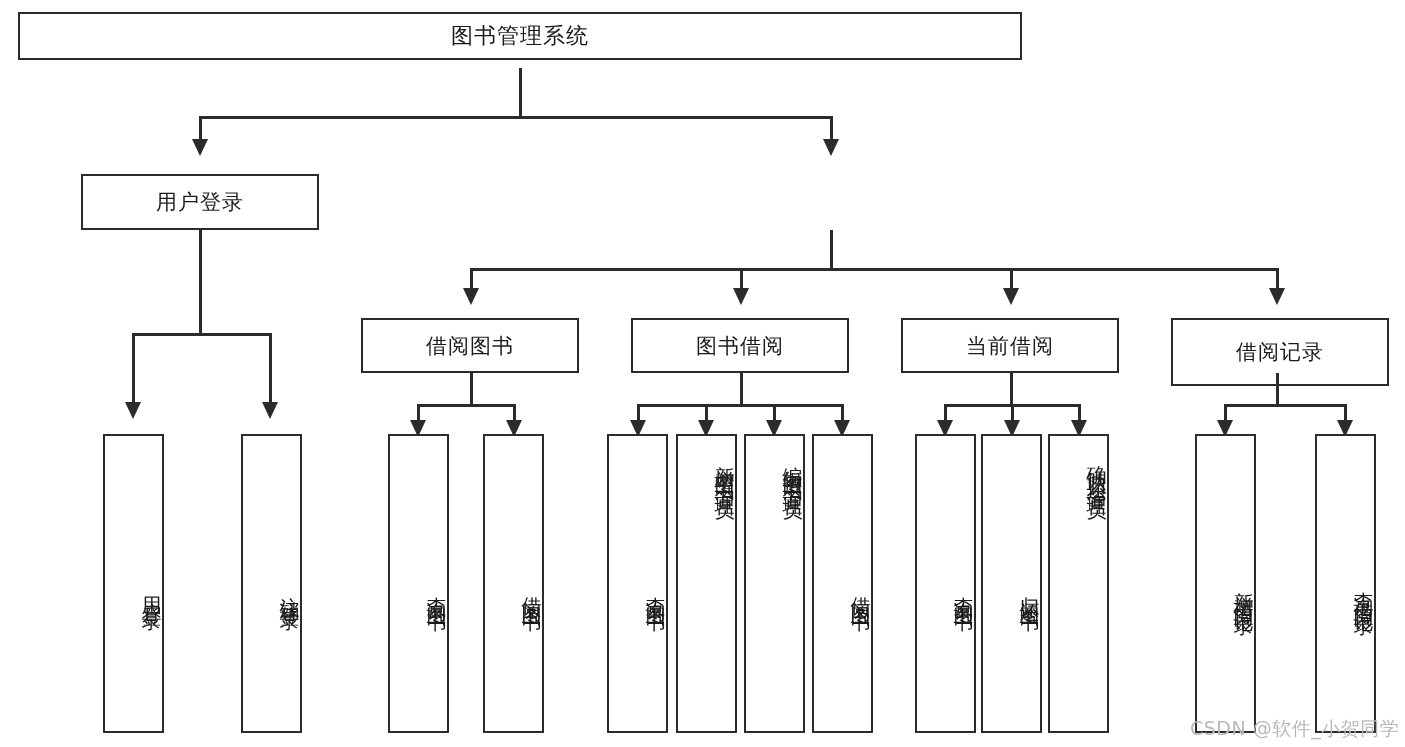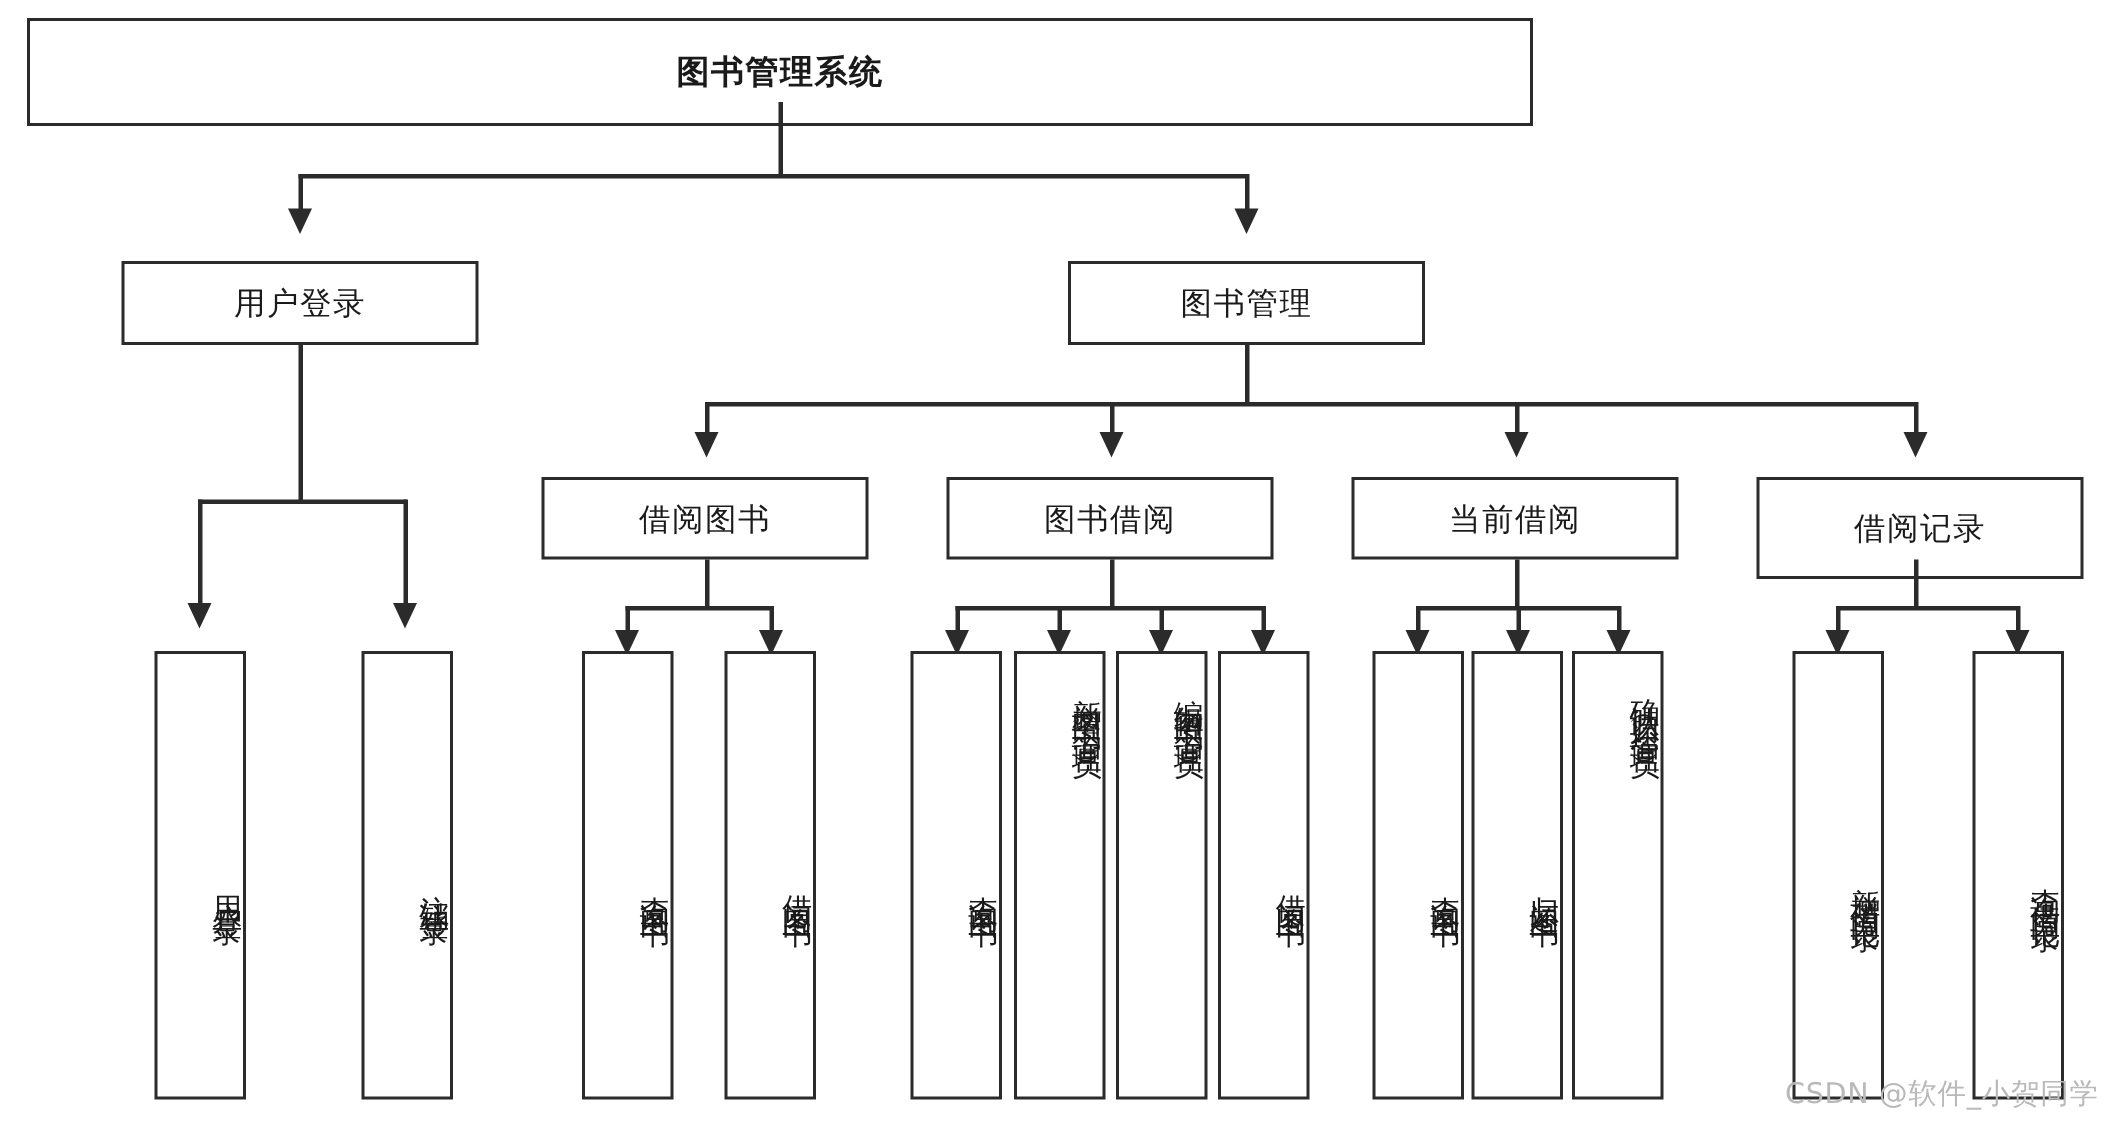--- a/index.html
+++ b/index.html
@@ -68,36 +68,33 @@
     letter-spacing:0.5px;
     white-space:nowrap;
     user-select:none;
   }
 </style>
 </head>
 <body>
 
 <div id="canvas">
 
-  <div class="node h root" style="left:18px;top:12px;width:1004px;height:72px;font-weight:bold;">
+  <div class="node h root" style="left:18px;top:12px;width:1004px;height:48px;">
     <span class="lbl">图书管理系统</span>
   </div>
 
   <div class="ln v" style="left:519px;top:68px;height:50px;"></div>
   <div class="ln h" style="left:199px;top:116px;width:633px;"></div>
   <div class="ln v" style="left:199px;top:116px;height:28px;"></div>
   <div class="ln v" style="left:830px;top:116px;height:28px;"></div>
   <div class="arrow" style="left:192px;top:139px;"></div>
   <div class="arrow" style="left:823px;top:139px;"></div>
 
   <div class="node h" style="left:81px;top:174px;width:238px;height:56px;">
     <span class="lbl">用户登录</span>
-  </div>
-  <div class="node h" style="left:712px;top:174px;width:238px;height:56px;">
-    <span class="lbl">图书管理</span>
   </div>
 
   <div class="ln v" style="left:199px;top:230px;height:105px;"></div>
   <div class="ln h" style="left:132px;top:333px;width:139px;"></div>
   <div class="ln v" style="left:132px;top:333px;height:72px;"></div>
   <div class="ln v" style="left:269px;top:333px;height:72px;"></div>
   <div class="arrow" style="left:125px;top:402px;"></div>
   <div class="arrow" style="left:262px;top:402px;"></div>
 
   <div class="ln v" style="left:830px;top:230px;height:40px;"></div>

